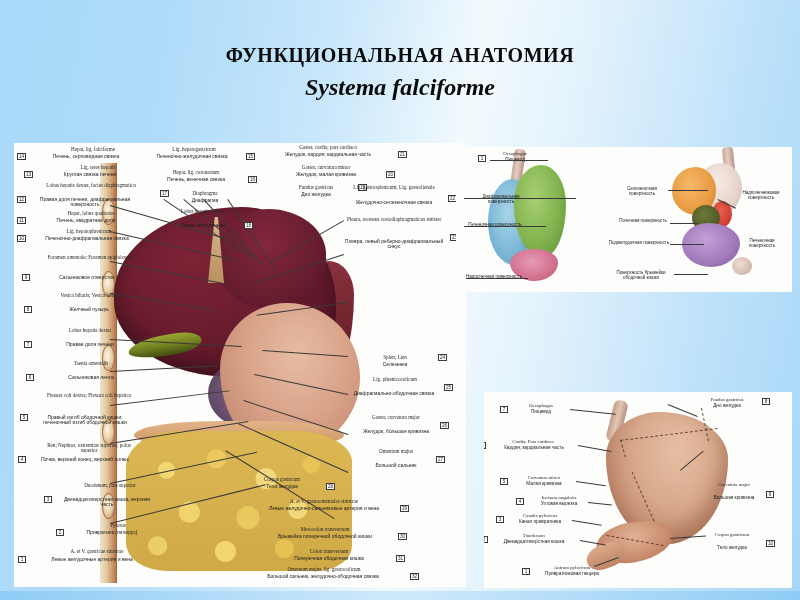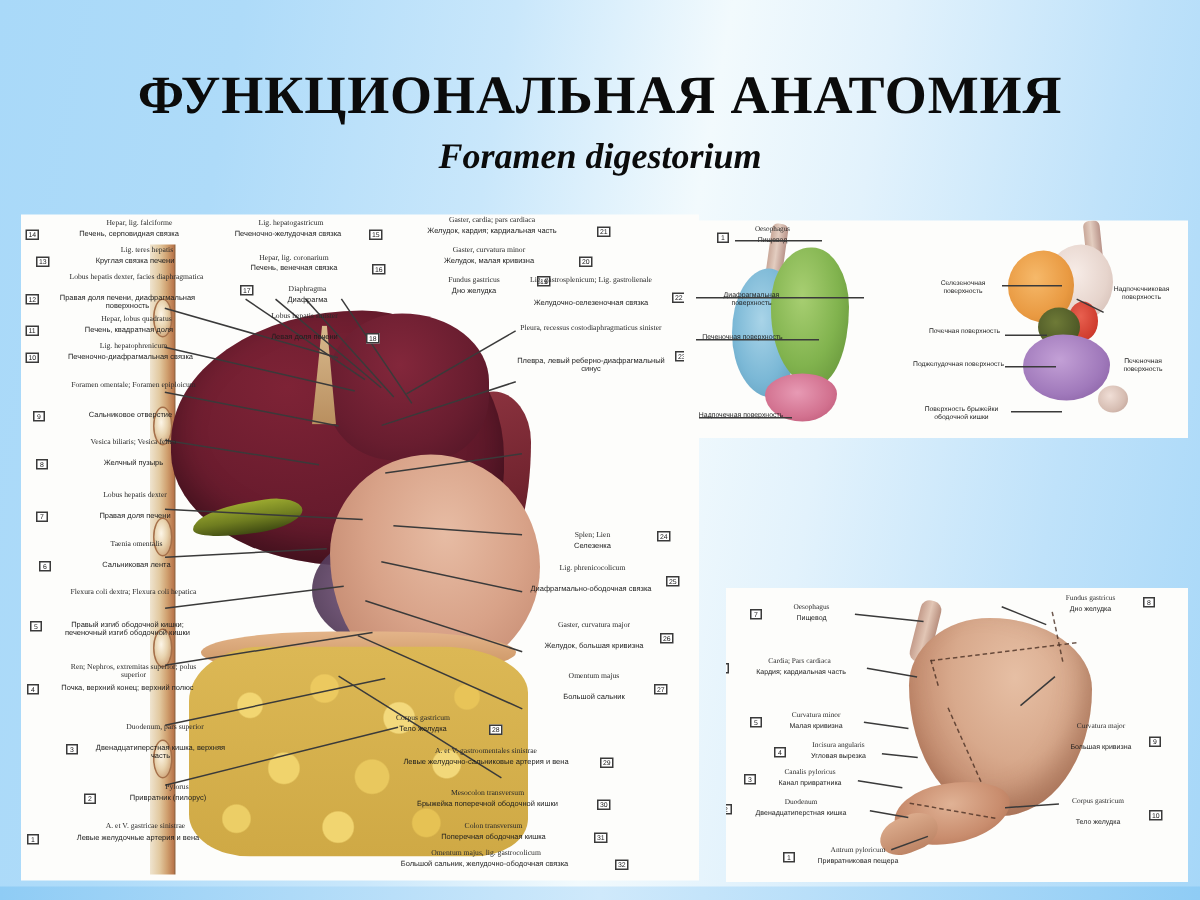--- a/index.html
+++ b/index.html
@@ -11,21 +11,21 @@
     background:linear-gradient(100deg,
       #a9d9f9 0%, #aedbf9 18%, #c9e7fb 38%,
       #f2fafd 54%, #e2f2fc 66%, #bfe2fa 84%, #a6d7f8 100%);
     position:relative;
   }
 
   
   #title-block { position:absolute; left:0; top:44px; width:800px; text-align:center; }
   #main-title {
     font-family:"Liberation Serif", serif;
-    font-weight:bold; font-size:36px; letter-spacing:.6px;
+    font-weight:bold; font-size:20px; letter-spacing:.6px;
     color:#0b0b0b; line-height:1.1;
   }
   #subtitle {
     font-family:"Liberation Serif", serif;
     font-style:italic; font-weight:bold; font-size:24px;
     color:#0b0b0b; margin-top:8px;
   }
 
   
   .panel { position:absolute; background:#fdfdfb; overflow:hidden; }
@@ -222,21 +222,21 @@
   }
 
   #footer-bar { position:absolute; left:0; bottom:0; width:800px; height:9px;
     background:linear-gradient(90deg,#8fccf5,#cfe9fb,#8fccf5); }
 </style>
 </head>
 <body>
 
 <div id="title-block">
   <div id="main-title">ФУНКЦИОНАЛЬНАЯ АНАТОМИЯ</div>
-  <div id="subtitle">Foramen digestorium</div>
+  <div id="subtitle">Systema falciforme</div>
 </div>
 
 <div class="panel" id="panel-main">
 
   <div id="art-main">
     <div class="wall"></div>
     <div class="rib" style="top:36px"></div>
     <div class="rib" style="top:108px"></div>
     <div class="rib" style="top:182px"></div>
     <div class="rib" style="top:256px"></div>

